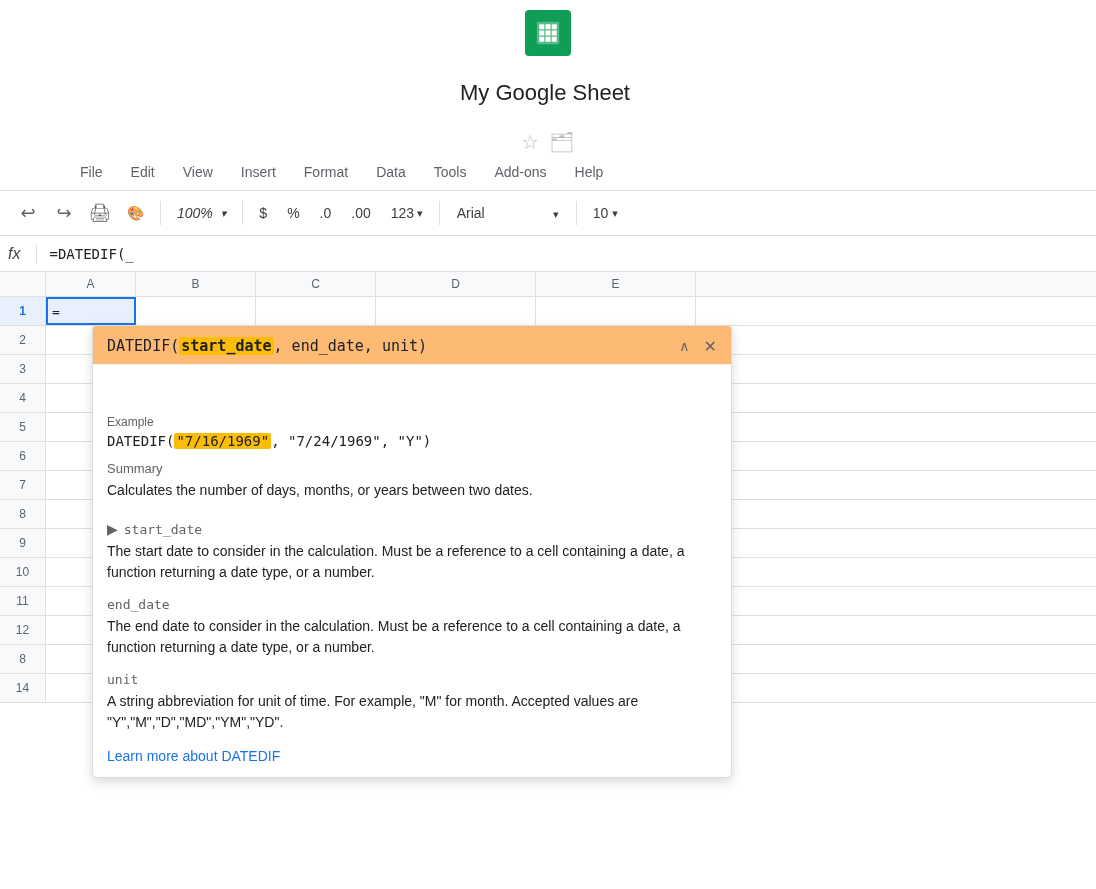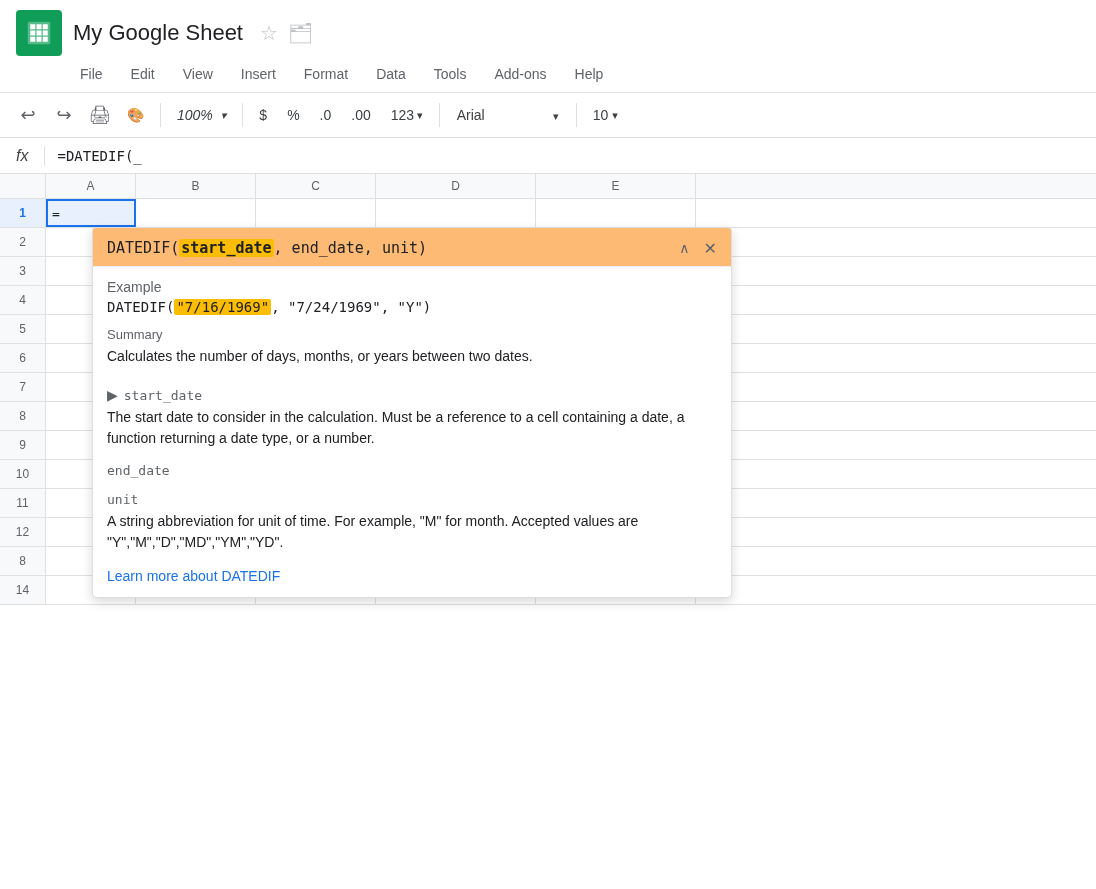--- a/index.html
+++ b/index.html
@@ -3,21 +3,22 @@
   <meta charset="utf-8">
   <style>
     * { box-sizing: border-box; margin: 0; padding: 0; }
     body { font-family: Arial, sans-serif; background: #fff; width: 1096px; height: 889px; overflow: hidden; }
 
     
     .title-bar {
       display: flex;
       align-items: center;
       padding: 10px 16px 4px 16px;
-      gap: 11px;
+      gap: 24px;
+      flex-direction: column;
     }
     .app-icon {
       width: 46px;
       height: 46px;
       background: #0f9d58;
       border-radius: 4px;
       display: flex;
       align-items: center;
       justify-content: center;
       flex-shrink: 0;
@@ -122,21 +123,21 @@
       cursor: pointer;
       font-size: 14px;
       color: #3c4043;
     }
 
     
     .formula-bar {
       display: flex;
       align-items: center;
       border-bottom: 1px solid #e0e0e0;
-      padding: 4px 8px;
+      padding: 4px 0;
       gap: 8px;
       background: #fff;
       min-height: 36px;
     }
     .fx-label {
       color: #5f6368;
       font-size: 16px;
       font-style: italic;
       padding: 0 8px;
       color: #444;
@@ -260,23 +261,24 @@
     }
     .popup-close-btn {
       cursor: pointer;
       color: #5f6368;
       font-size: 16px;
     }
     .popup-body {
       padding: 12px 14px;
     }
     .popup-section-label {
-      font-size: 14px;
+      font-size: 12px;
       color: #5f6368;
       margin-bottom: 4px;
+      margin-top: 38px;
     }
     .popup-example {
       font-family: monospace;
       font-size: 14px;
       color: #202124;
       margin-bottom: 12px;
     }
     .popup-example .date-highlight {
       background: #fbbc04;
       padding: 0 2px;
@@ -569,20 +571,21 @@
             <span class="popup-param-name">start_date</span>
           </div>
           <div class="popup-param-desc">The start date to consider in the calculation. Must be a reference to a cell containing a date, a function returning a date type, or a number.</div>
         </div>
 
         
         <div class="popup-param-section">
           <div class="popup-param-header">
             <span class="popup-param-name">end_date</span>
           </div>
+          <div class="popup-param-desc">The end date to consider in the calculation. Must be a reference to a cell containing a date, a function returning a date type, or a number.</div>
         </div>
 
         
         <div class="popup-param-section">
           <div class="popup-param-header">
             <span class="popup-param-name">unit</span>
           </div>
           <div class="popup-param-desc">A string abbreviation for unit of time. For example, "M" for month. Accepted values are "Y","M","D","MD","YM","YD".</div>
         </div>
 

